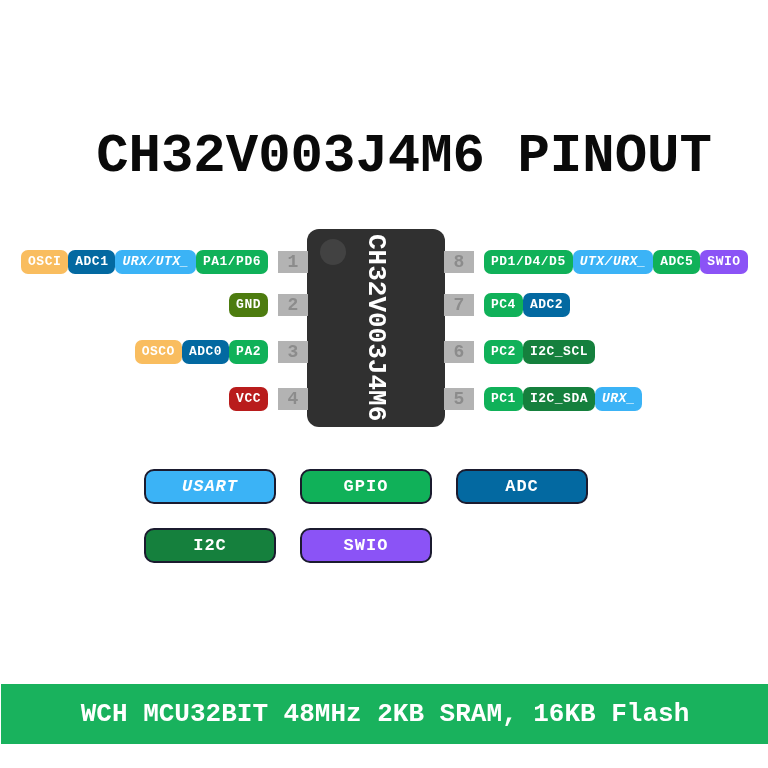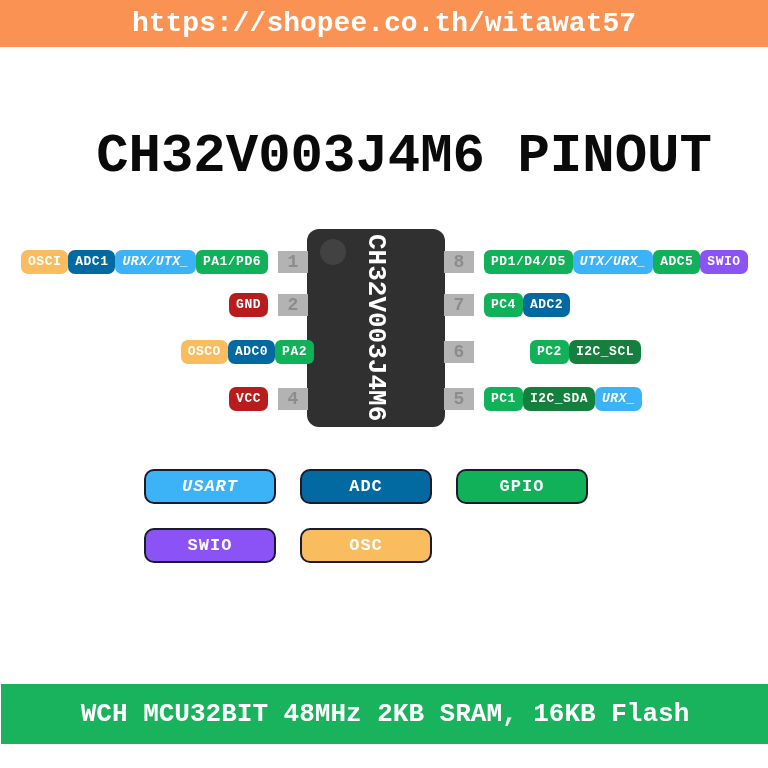--- a/index.html
+++ b/index.html
@@ -46,35 +46,35 @@
   .stub.srow-0{top:251px;}
   .stub.srow-1{top:294px;}
   .stub.srow-2{top:341px;}
   .stub.srow-3{top:388px;}
   
   .pin-row{position:absolute;height:24px;display:flex;align-items:stretch;}
   .pin-row.left{left:0;width:268px;justify-content:flex-end;}
   .pin-row.right{left:484px;width:316px;justify-content:flex-start;}
   .pin-row.row-0{top:250px;}
   .pin-row.row-1{top:293px;}
-  .pin-row.row-2{top:340px;padding-left:46px;}
+  .pin-row.row-2{top:340px;}
   .pin-row.row-3{top:387px;}
   .badge{
     height:24px;line-height:24px;padding:0 7px;border-radius:7px;
     color:#ffffff;font-size:13px;font-weight:bold;white-space:nowrap;letter-spacing:0.5px;
   }
   
   .t-usart{background:#3BB3F6;font-style:italic;}
   .t-adc{background:#0369a1;}
-  .t-gpio{background:#10B159;border-radius:6px;}
+  .t-gpio{background:#10B159;}
   .t-i2c{background:#15803d;}
   .t-swio{background:#8B53F6;}
   .t-osc{background:#F9BD5F;}
   .t-vcc{background:#b91c1c;}
-  .t-gnd{background:#b91c1c;}
+  .t-gnd{background:#4d7c0f;}
   
   .legend{
     position:absolute;left:144px;top:469px;width:460px;
     display:grid;grid-template-columns:repeat(3,132px);column-gap:32px;row-gap:24px;gap:24px;
   }
   .legend-btn{
     box-sizing:border-box;height:35px;border:2px solid #1B1B2F;border-radius:10px;
     display:flex;align-items:center;justify-content:center;
     color:#ffffff;font-size:17px;font-weight:bold;letter-spacing:1px;
   }
@@ -83,23 +83,20 @@
     position:absolute;left:1px;top:684px;width:768px;height:60px;background:#19B25D;
     display:flex;flex-direction:column;align-items:center;justify-content:center;gap:9px;
   }
   .footer span{color:#ffffff;font-size:26px;font-weight:bold;white-space:nowrap;}
 </style>
 </head>
 <body>
 
 <div class="canvas">
 
-  <div class="top-banner">
-    <span>https://shopee.co.th/witawat57</span>
-  </div>
 
   <h1 class="title">CH32V003J4M6 PINOUT</h1>
 
   <div class="chip">
     <div class="chip-dot"></div>
     <div class="chip-label-wrap">
       <span class="chip-label">CH32V003J4M6</span>
     </div>
   </div>
 
@@ -149,23 +146,23 @@
       </div>
       <div class="pin-row right row-3">
         <span class="badge t-gpio">PC1</span>
         <span class="badge t-i2c">I2C_SDA</span>
         <span class="badge t-usart">URX_</span>
       </div>
     </div>
 
   <div class="legend" id="legend">
       <div class="legend-btn t-usart">USART</div>
+      <div class="legend-btn t-gpio">GPIO</div>
       <div class="legend-btn t-adc">ADC</div>
-      <div class="legend-btn t-gpio">GPIO</div>
+      <div class="legend-btn t-i2c">I2C</div>
       <div class="legend-btn t-swio">SWIO</div>
-      <div class="legend-btn t-osc">OSC</div>
     </div>
 
   <div class="footer">
     <span>WCH MCU32BIT 48MHz 2KB SRAM, 16KB Flash</span>
   </div>
 
 </div>
 
 </body></html>

